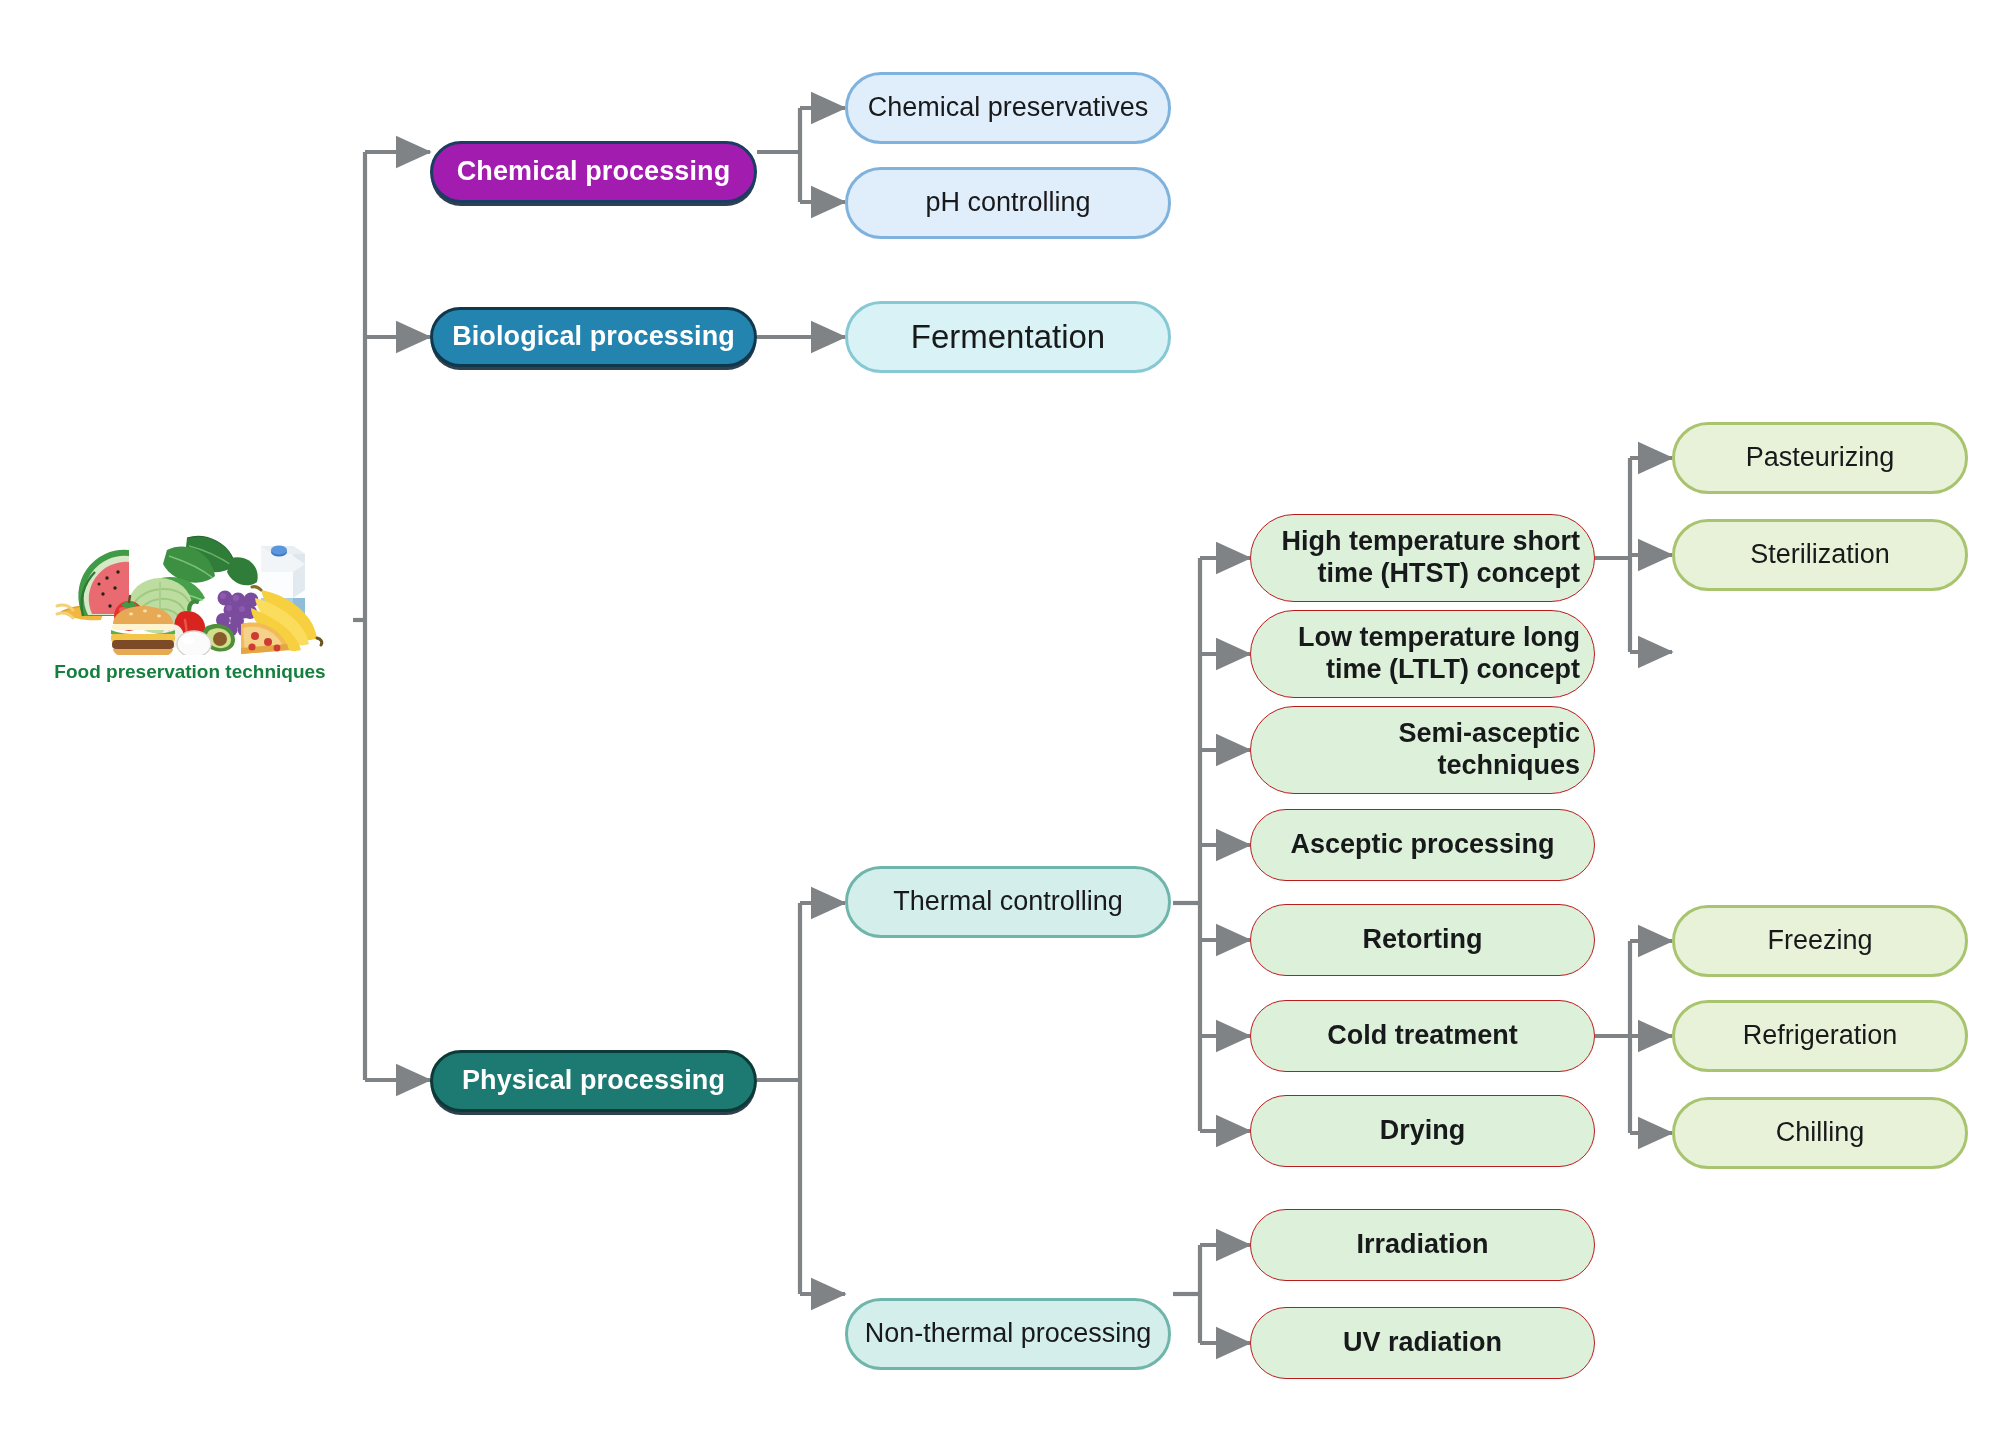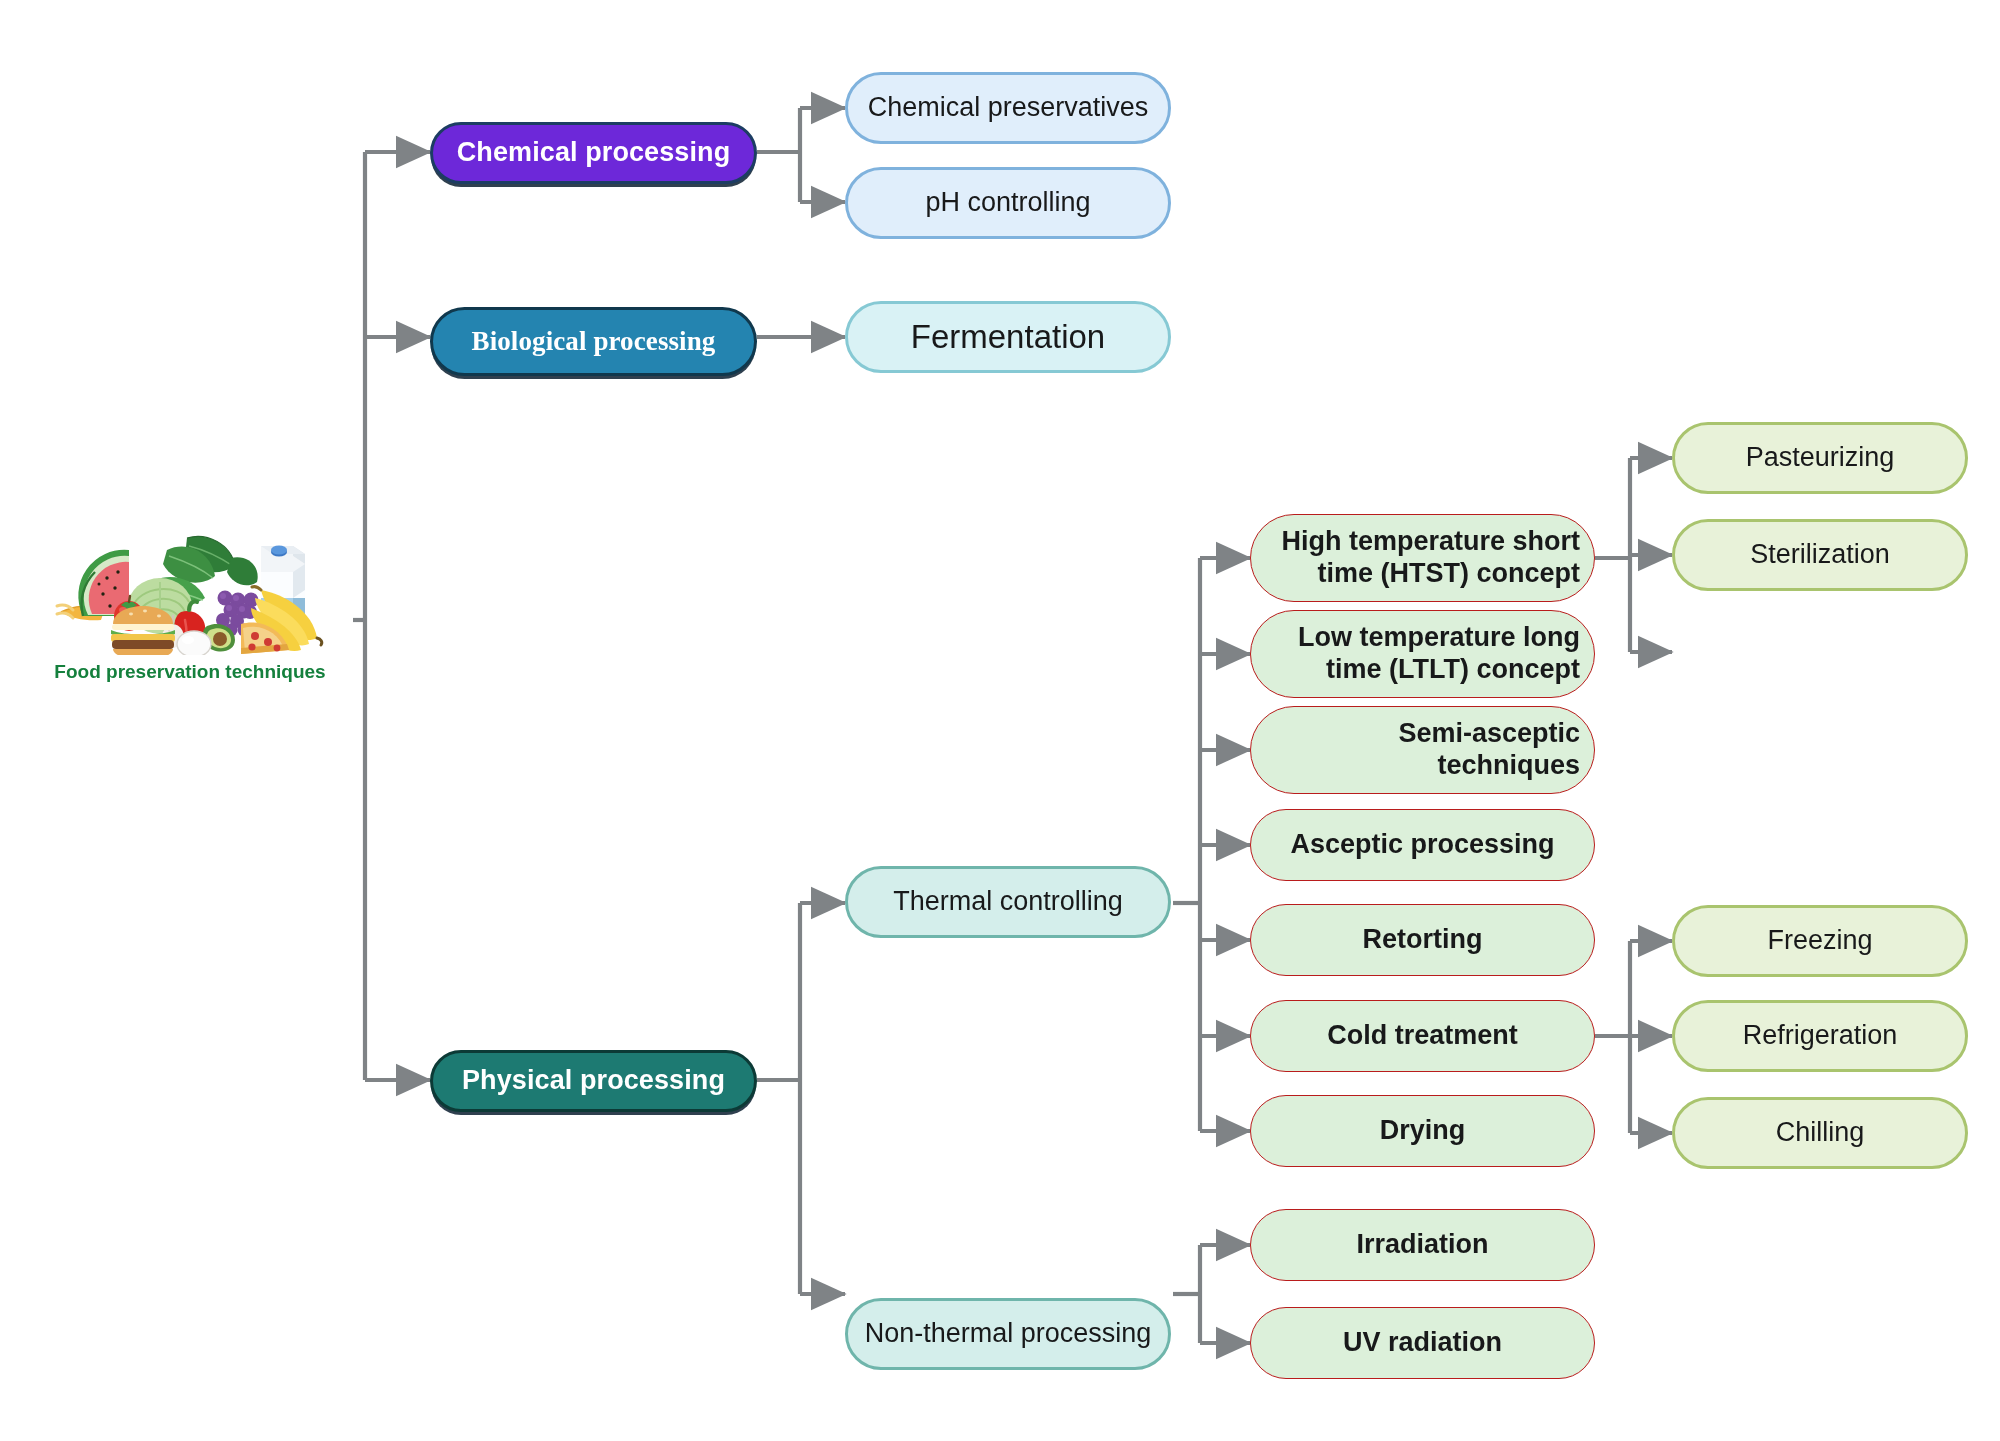--- a/index.html
+++ b/index.html
@@ -33,21 +33,21 @@
   }
   
   .lvl1{
     color:#ffffff;
     font-weight:bold;
     font-size:27px;
     letter-spacing:.1px;
     border:3px solid #14304a;
     box-shadow:0 4px 0 -1px rgba(10,30,48,.85);
   }
-  .lvl1.chem{background:#6d28d9;border-color:#1c3d63;}
+  .lvl1.chem{background:#a21caf;border-color:#1c3d63;margin-top:19px;}
   .lvl1.bio {background:#2484b0;border-color:#10384d;}
   .lvl1.phys{background:#1d7a72;border-color:#0c3a36;}
 
   
   .leaf-blue{
     background:#e0eefb;
     border:3px solid #7fb2dd;
     color:#18191a;
     font-size:27px;
   }
@@ -294,21 +294,21 @@
         <path d="M58,129 C58,136 74,140 88,140 C102,140 118,136 118,129 Z" fill="#e8a955"></path>
       </g>
     </svg>
     <div id="root-label">Food preservation techniques</div>
   </div>
 
   <div class="node lvl1 chem" style="left:430px; top:122px; width:327px; height:62px;">
     <span>Chemical processing</span>
   </div>
 
-  <div class="node lvl1 bio" style="left:430px; top:307px; width:327px; height:69px;font-family:Liberation Serif, serif;">
+  <div class="node lvl1 bio" style="left:430px; top:307px; width:327px; height:60px;">
     <span>Biological processing</span>
   </div>
 
   <div class="node lvl1 phys" style="left:430px; top:1050px; width:327px; height:62px;">
     <span>Physical processing</span>
   </div>
 
   <div class="node leaf-blue" style="left:845px; top:72px; width:326px; height:72px;">
     <span>Chemical preservatives</span>
   </div>

